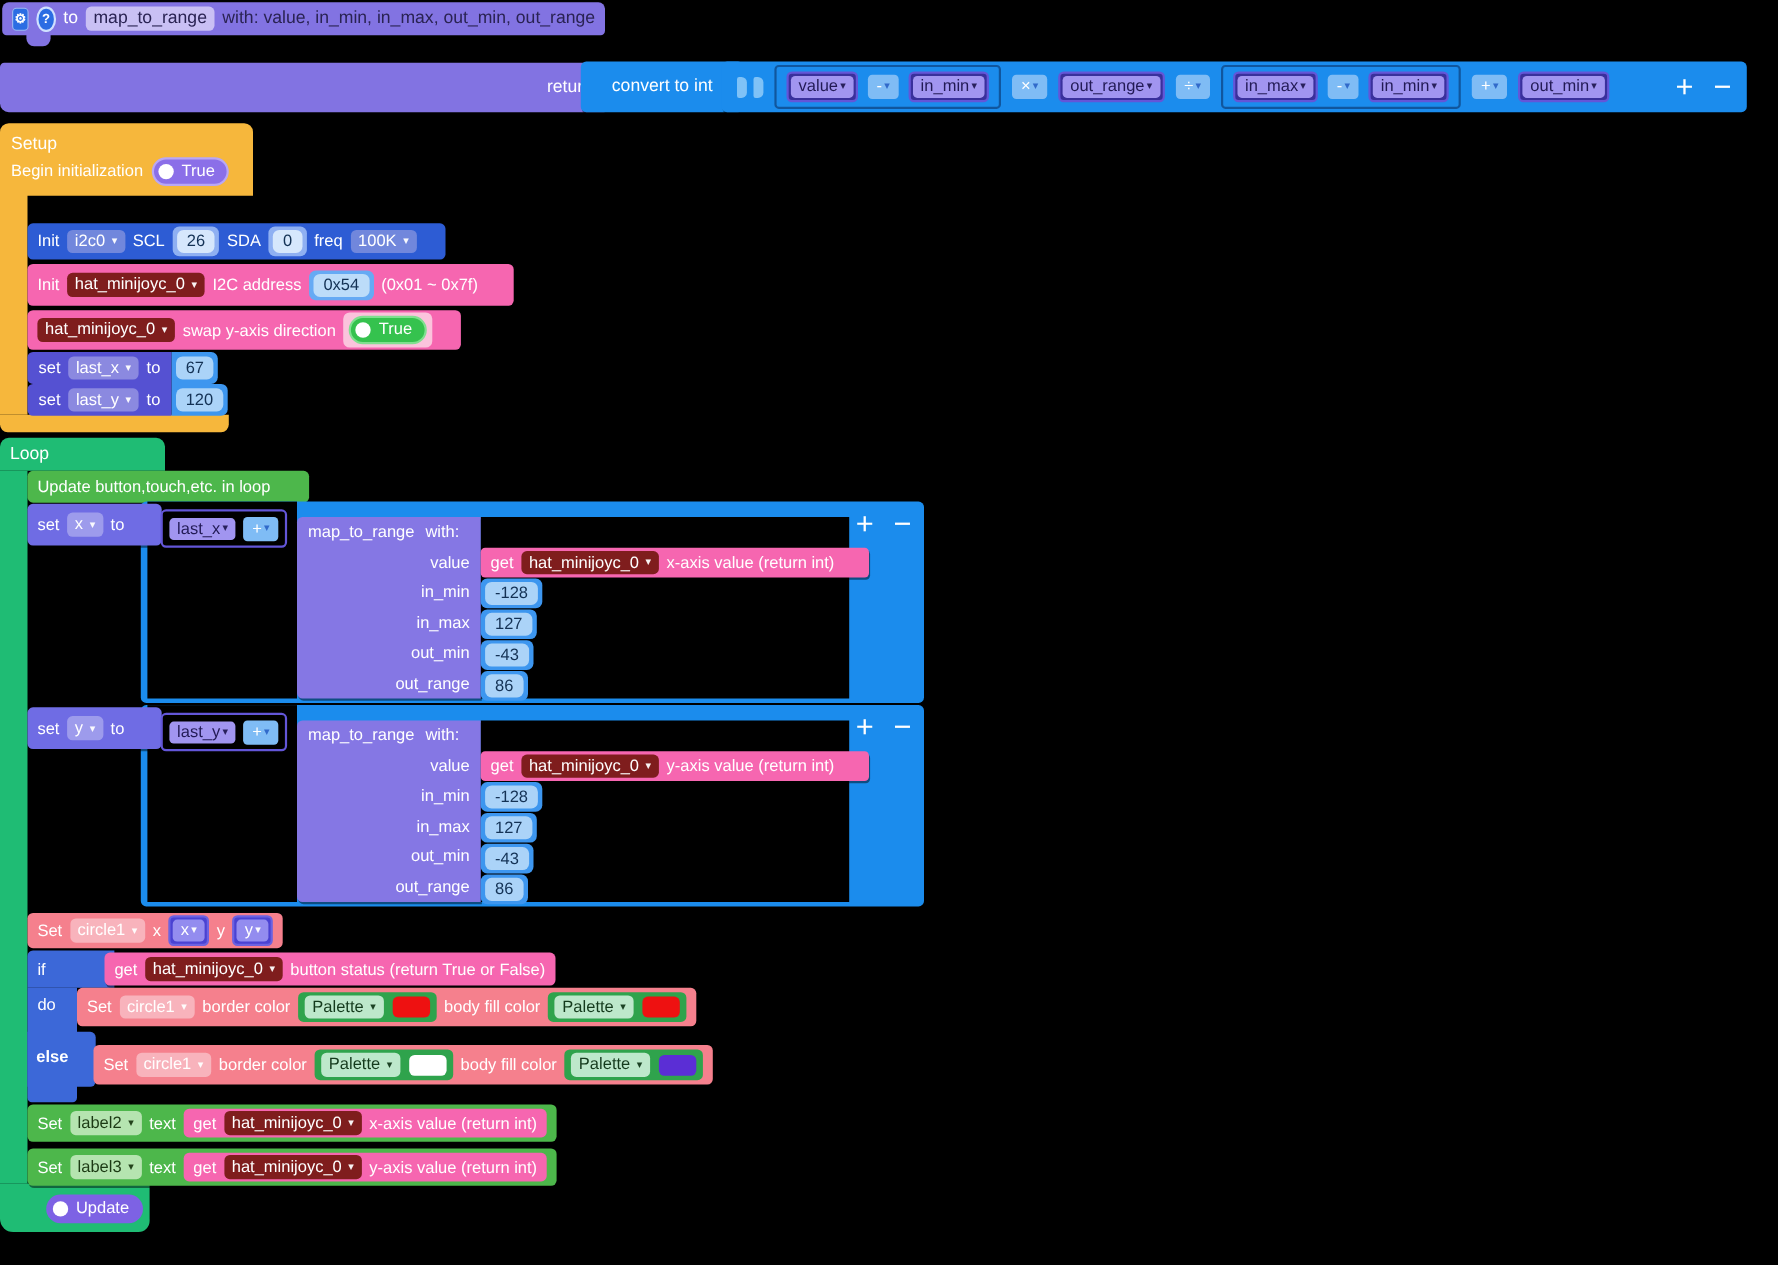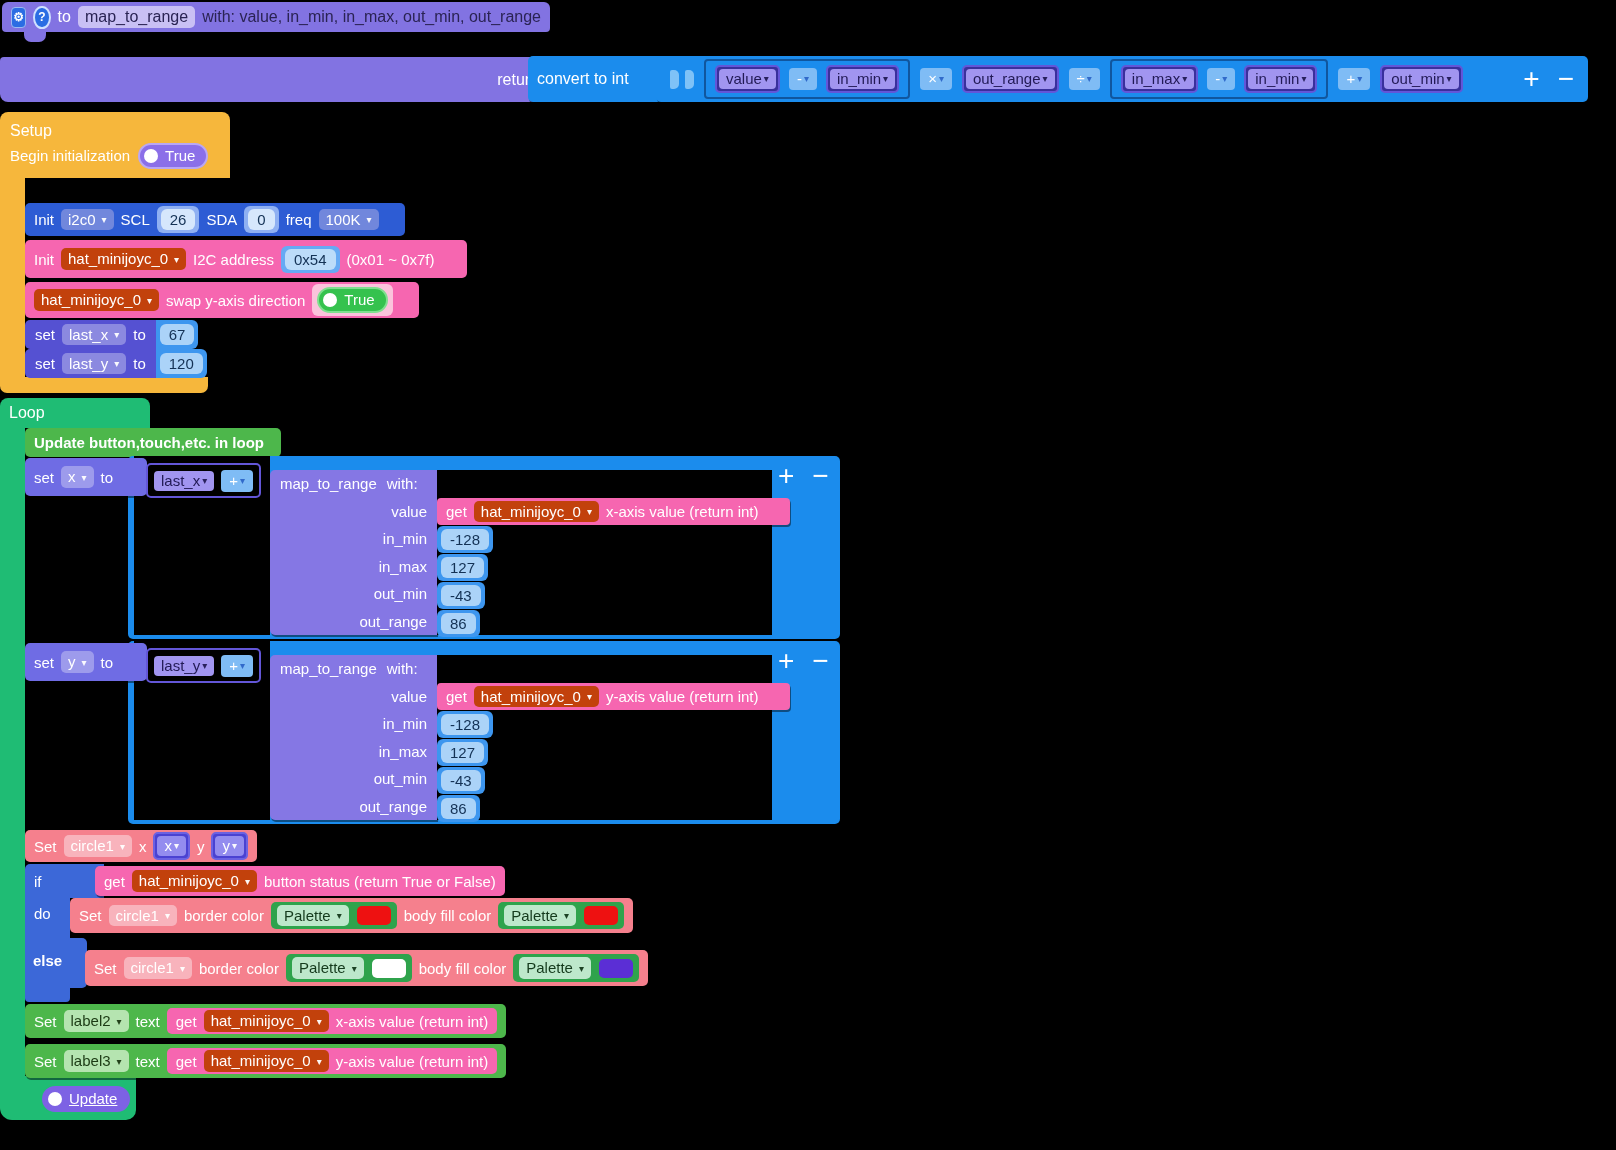--- a/index.html
+++ b/index.html
@@ -14,21 +14,21 @@
   .c-def{background:#8273e2;}    .c-call{background:#8577e4;}
   .c-blue{background:#1b8ced;}   .c-royal{background:#2d5cd4;}
   .c-pink{background:#f666b0;}   .c-salmon{background:#f5808d;}
   .c-green{background:#4db74b;}  .c-loop{background:#1fbc74;}
   .c-orange{background:#f6b73c;} .c-indigo{background:#5551d2;}
   .c-indigo2{background:#6f6ce4;}.c-if{background:#3c68d8;}
   
   .lavP{background:#c9c0f4;color:#2a2353;}
   .setP{background:rgba(255,255,255,.32);color:#fff;}
   .bluP{background:#7187dc;color:#fff;}
-  .pinkP{background:#c2410c;color:#fff;}
+  .pinkP{background:#7f1d1d;color:#fff;}
   .salP{background:#f8b3bc;color:#fff;}
   .grnP{background:#b5e4b0;color:#1c3a14;}
   .varO{display:inline-flex;background:#39309c;border:2px solid #6356d8;border-radius:5px;padding:2px;}
   .varO.solid{background:#4a42d2;border-color:#6b62e2;}
   .varP{background:#a195f0;color:#221a55;border-radius:4px;padding:0 7px;line-height:20px;display:inline-flex;align-items:center;}
   .op{display:inline-flex;align-items:center;background:#7fbcf5;color:#fff;border-radius:4px;padding:1px 8px;line-height:20px;}
   .op.dd::after{color:#2d66c8;}
   .exprGroup{display:inline-flex;align-items:center;gap:9px;border:2px solid rgba(0,0,30,.38);
              border-radius:4px;padding:4px 9px;}
   .sock{width:9px;height:19px;background:#7fc2f7;border-radius:2px 5px 5px 2px;display:inline-block;}
@@ -69,21 +69,21 @@
     <span class="icbtn gear">⚙</span>
     <span class="icbtn help">?</span>
     <span>to</span>
     <span class="pill lavP">map_to_range</span>
     <span style="color:#2a2353;">with: value, in_min, in_max, out_min, out_range</span>
   </div>
   <div class="abs" style="left:24px;top:31px;width:22px;height:11px;background:#8273e2;border-radius:0 0 7px 7px;"></div>
   <div class="blk c-def lbl16" style="left:0px;top:57px;width:530px;height:45px;justify-content:flex-end;padding-right:16px;border-radius:4px 4px 6px 8px;">
     <span>return</span>
   </div>
-  <div class="blk c-blue lbl16" style="left:528px;top:56px;width:130px;height:46px;justify-content:flex-start;">
+  <div class="blk c-blue lbl16" style="left:528px;top:56px;width:130px;height:46px;justify-content:center;">
     <span>convert to int</span>
   </div>
   <div class="blk c-blue" style="left:656px;top:56px;width:904px;height:46px;padding:0 14px;gap:10px;">
     <span class="sock"></span>
     <span class="sock" style="margin-left:-4px;"></span>
     <span class="exprGroup">
       <span class="varO">
           <span class="varP dd">value</span>
         </span>
       <span class="op dd">-</span>
@@ -179,25 +179,25 @@
     <span class="numOut" style="border-radius:0 6px 6px 0;">
       <span class="numF">120</span>
     </span>
   </div>
 
   <div class="blk c-loop lbl16" style="left:0px;top:398px;width:132px;height:30px;border-radius:8px 8px 0 0;">
     <span>Loop</span>
   </div>
   <div class="abs c-loop" style="left:0px;top:428px;width:25px;height:648px;"></div>
   <div class="abs c-loop" style="left:0px;top:1076px;width:136px;height:44px;border-radius:0 0 10px 12px;"></div>
-  <div class="toggle tog-purple abs" style="left:42px;top:1086px;background:#7d62e4;border-color:#7d62e4;text-decoration:underline;">
+  <div class="toggle tog-purple abs" style="left:42px;top:1086px;background:#7d62e4;border-color:#7d62e4;">
     <span>Update</span>
   </div>
 
-  <div class="blk c-green" style="left:25px;top:428px;width:238px;height:29px;font-weight:bold;">
+  <div class="blk c-green" style="left:25px;top:428px;width:238px;height:29px;">
     <span>Update button,touch,etc. in loop</span>
   </div>
 
   <div class="abs c-blue" style="left:128px;top:456px;width:712px;height:183px;border-radius:5px;"></div>
   <div class="hole" style="left:134px;top:456px;width:136px;height:179px;"></div>
   <div class="hole" style="left:437px;top:470px;width:335px;height:165px;"></div>
   <div class="pm abs" style="left:778px;top:460px;">
     <span>+</span>
     <span>−</span>
   </div>

